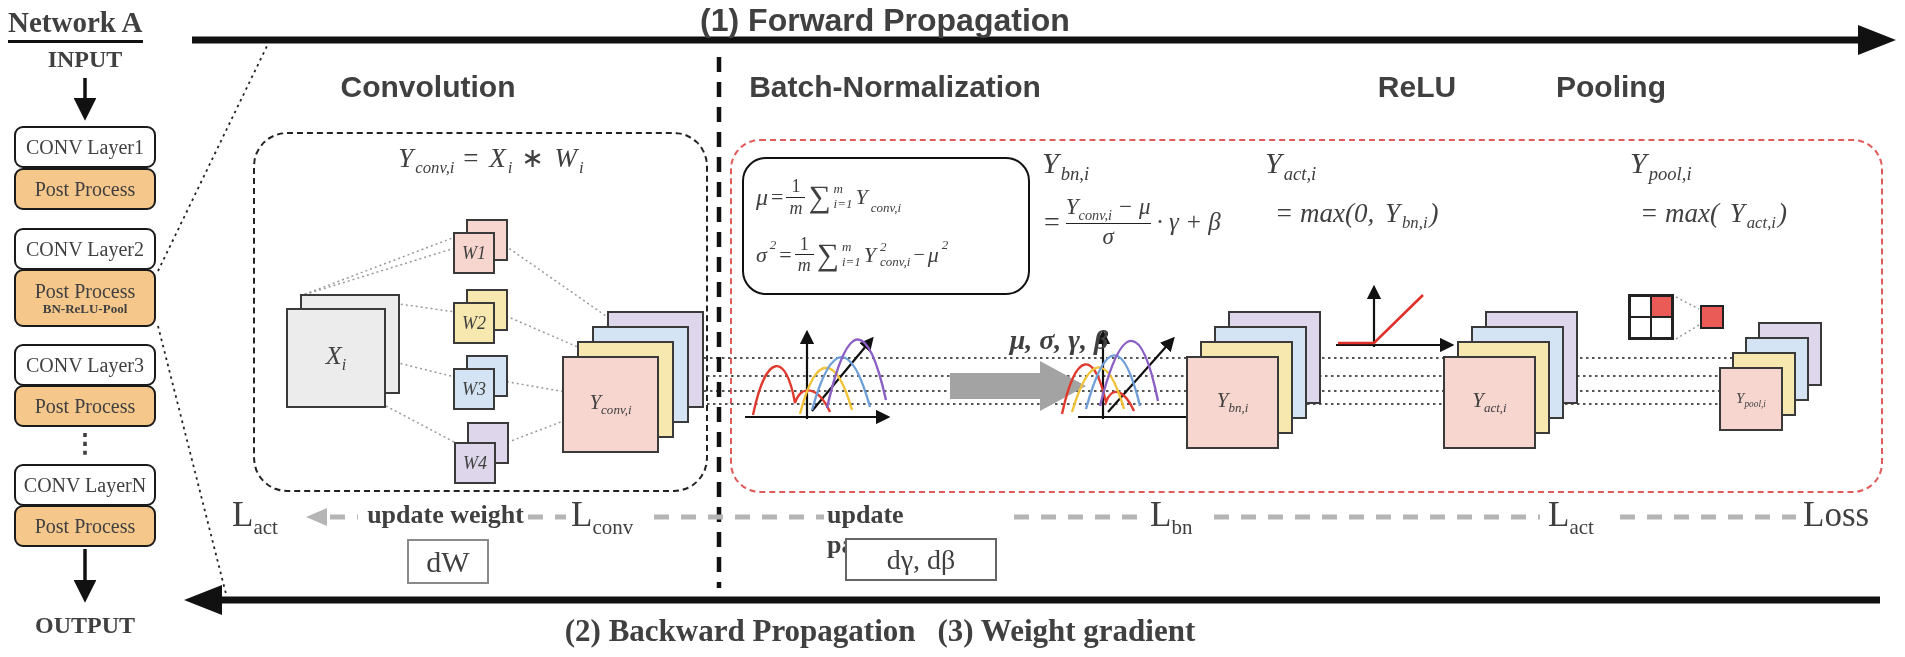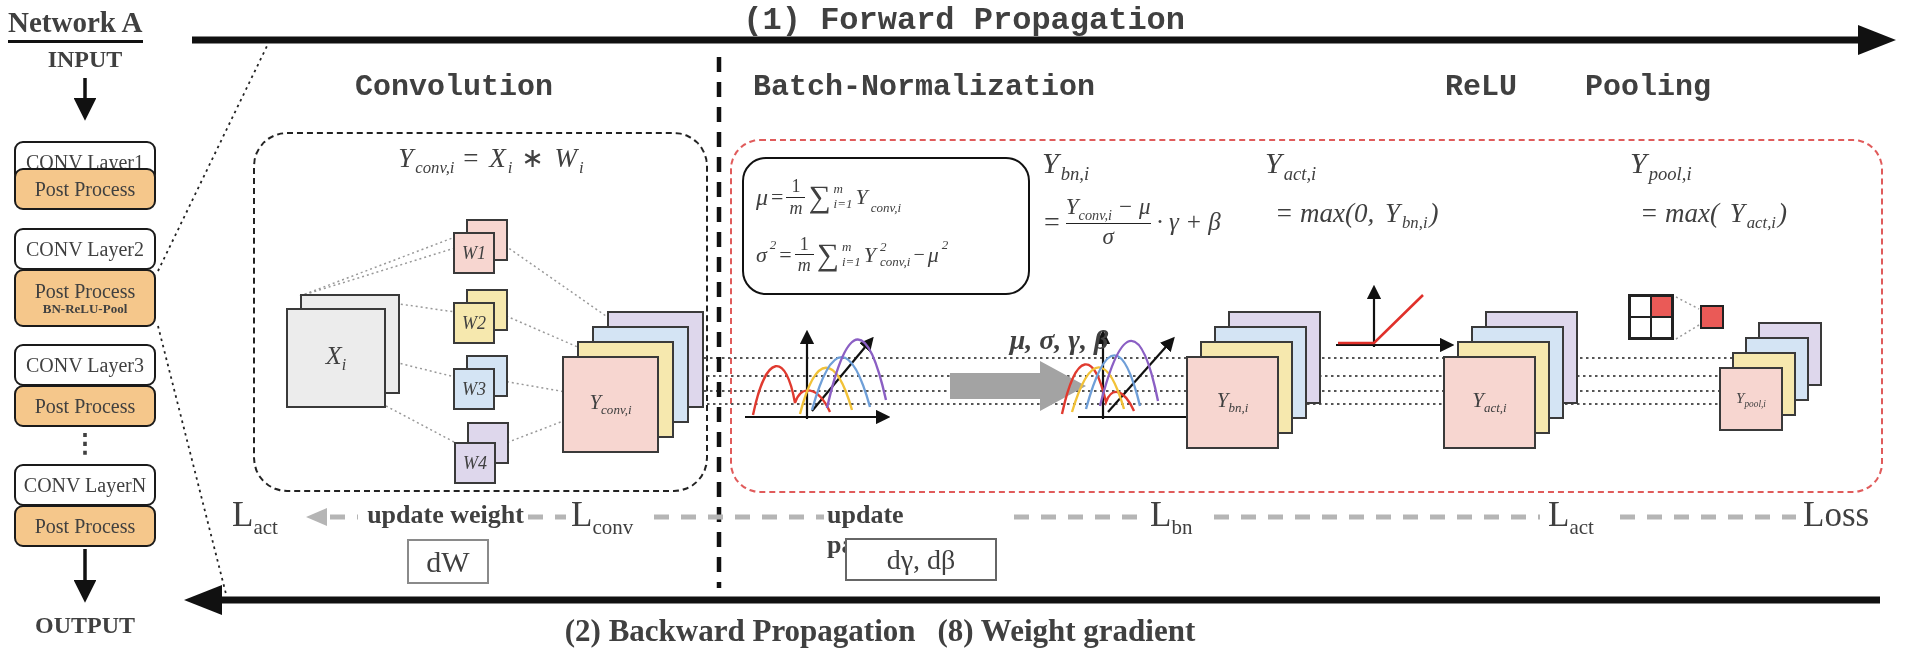--- a/index.html
+++ b/index.html
@@ -1,20 +1,20 @@
 <!DOCTYPE html>
 <html><head>
 <meta charset="utf-8">
 <style>
   html,body{margin:0;padding:0;background:#fff;}
   #canvas{position:relative;width:1905px;height:657px;background:#ffffff;overflow:hidden;
           font-family:"Liberation Serif",serif;color:#404040;}
   .abs{position:absolute;}
   .ctr{display:flex;align-items:center;justify-content:center;}
-  .hdr{position:absolute;font-weight:bold;font-size:30px;text-align:right;z-index:3;font-family:Liberation Mono, monospace;}
+  .hdr{position:absolute;font-weight:bold;font-size:30px;text-align:center;z-index:3;font-family:Liberation Sans, sans-serif;}
   .it{font-style:italic;}
   sub{font-size:0.62em;font-style:italic;}
   
   .pbox{position:absolute;left:14px;width:142px;height:42px;background:#fff;border:2.2px solid #1a1a1a;
         border-radius:9px;display:flex;align-items:center;justify-content:center;font-size:20px;
         box-sizing:border-box;z-index:2;text-align:center;}
   .pbox.orange{background:#f5c78b;}
   .pbox.tall{height:58px;flex-direction:column;line-height:1.05;}
   .pbox .sub2{font-size:13px;font-weight:bold;}
   
@@ -120,21 +120,21 @@
     <line class="bdash" x1="528" y1="517" x2="566" y2="517"></line>
     <line class="bdash" x1="654" y1="517" x2="824" y2="517"></line>
     <line class="bdash" x1="1014" y1="517" x2="1146" y2="517"></line>
     <line class="bdash" x1="1214" y1="517" x2="1540" y2="517"></line>
     <line class="bdash" x1="1620" y1="517" x2="1796" y2="517"></line>
   </svg>
 
   <div class="abs" style="left:8px;top:6px;font-size:29px;font-weight:bold;border-bottom:3px solid #111;padding-bottom:1px;z-index:2;">Network A</div>
   <div class="abs ctr" style="left:14px;top:46px;width:142px;font-size:24px;font-weight:bold;z-index:2;">INPUT</div>
 
-  <div class="pbox" style="top:141px;">
+  <div class="pbox" style="top:126px;">
     <span>CONV Layer1</span>
     </div>
   <div class="pbox orange" style="top:168px;">
     <span>Post Process</span>
     </div>
 
   <div class="pbox" style="top:228px;">
     <span>CONV Layer2</span>
     </div>
   <div class="pbox orange tall" style="top:269px;">
@@ -159,21 +159,21 @@
     </div>
 
   <div class="abs ctr" style="left:14px;top:612px;width:142px;font-size:24px;font-weight:bold;z-index:2;">OUTPUT</div>
 
   <div class="hdr" style="left:585px;top:2px;width:600px;font-size:32px;">(1) Forward Propagation</div>
   <div class="hdr" style="left:303px;top:70px;width:250px;">Convolution</div>
   <div class="hdr" style="left:695px;top:70px;width:400px;">Batch-Normalization</div>
   <div class="hdr" style="left:1317px;top:70px;width:200px;">ReLU</div>
   <div class="hdr" style="left:1511px;top:70px;width:200px;">Pooling</div>
   <div class="abs" style="left:480px;top:613px;width:800px;text-align:center;font-size:31px;font-weight:bold;z-index:2;">
-    <span>(2) Backward Propagation</span><span style="margin-left:22px;">(8) Weight gradient</span>
+    <span>(2) Backward Propagation</span><span style="margin-left:22px;">(3) Weight gradient</span>
   </div>
 
   <div class="abs eq" style="left:340px;top:142px;width:300px;text-align:center;font-size:27px;">
     <span class="it">Y</span><sub>conv,i</sub>
     <span>=</span>
     <span class="it">X</span><sub>i</sub>
     <span>∗</span>
     <span class="it">W</span><sub>i</sub>
   </div>
 

